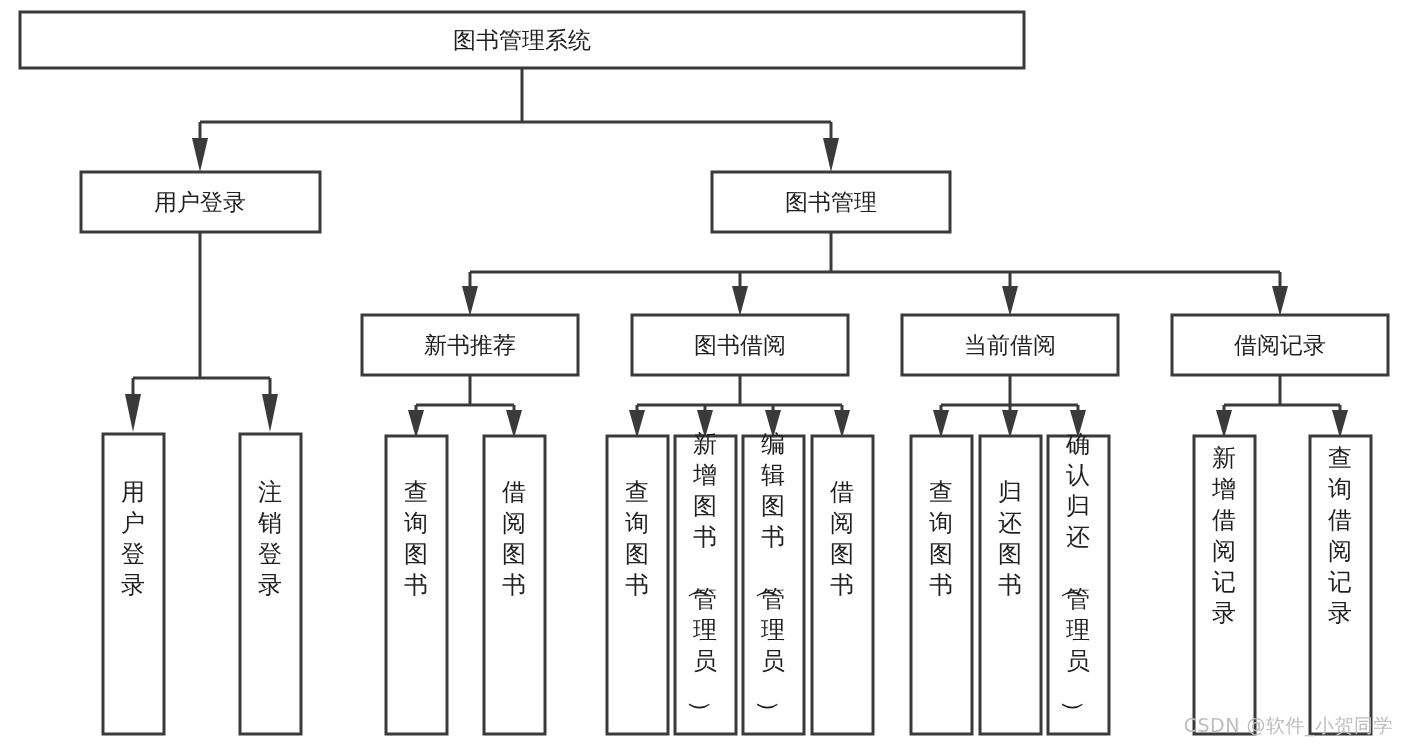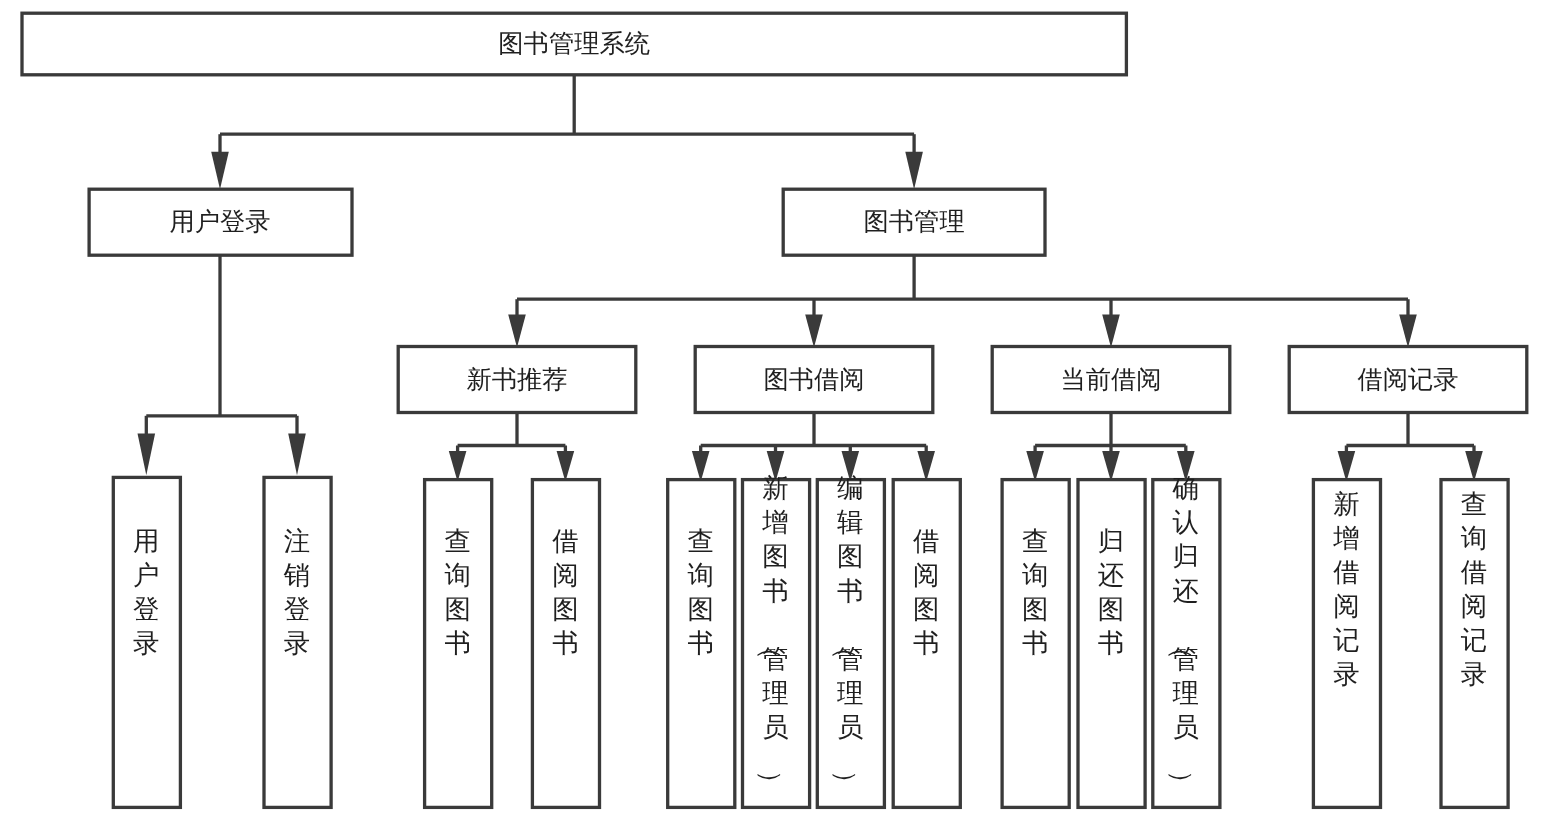--- a/index.html
+++ b/index.html
@@ -222,13 +222,14 @@
       <rect class="node-box" x="1194" y="436" width="61" height="298"></rect>
       <text class="leaf-label" x="1224" y="466"><tspan x="1224" dy="0">新</tspan><tspan x="1224" dy="31">增</tspan><tspan x="1224" dy="31">借</tspan><tspan x="1224" dy="31">阅</tspan><tspan x="1224" dy="31">记</tspan><tspan x="1224" dy="31">录</tspan></text>
     </g>
     <g>
       <rect class="node-box" x="1310" y="436" width="61" height="298"></rect>
       <text class="leaf-label" x="1340" y="466"><tspan x="1340" dy="0">查</tspan><tspan x="1340" dy="31">询</tspan><tspan x="1340" dy="31">借</tspan><tspan x="1340" dy="31">阅</tspan><tspan x="1340" dy="31">记</tspan><tspan x="1340" dy="31">录</tspan></text>
     </g>
 
   </svg>
 
+  <div class="watermark">CSDN @软件_小贺同学</div>
 </div>
 
 </body></html>

